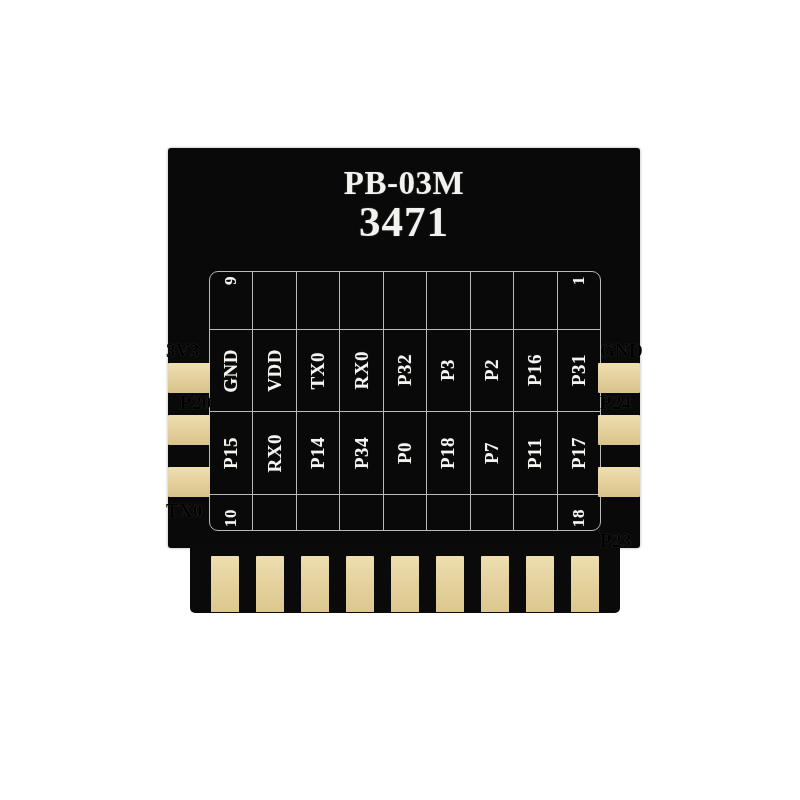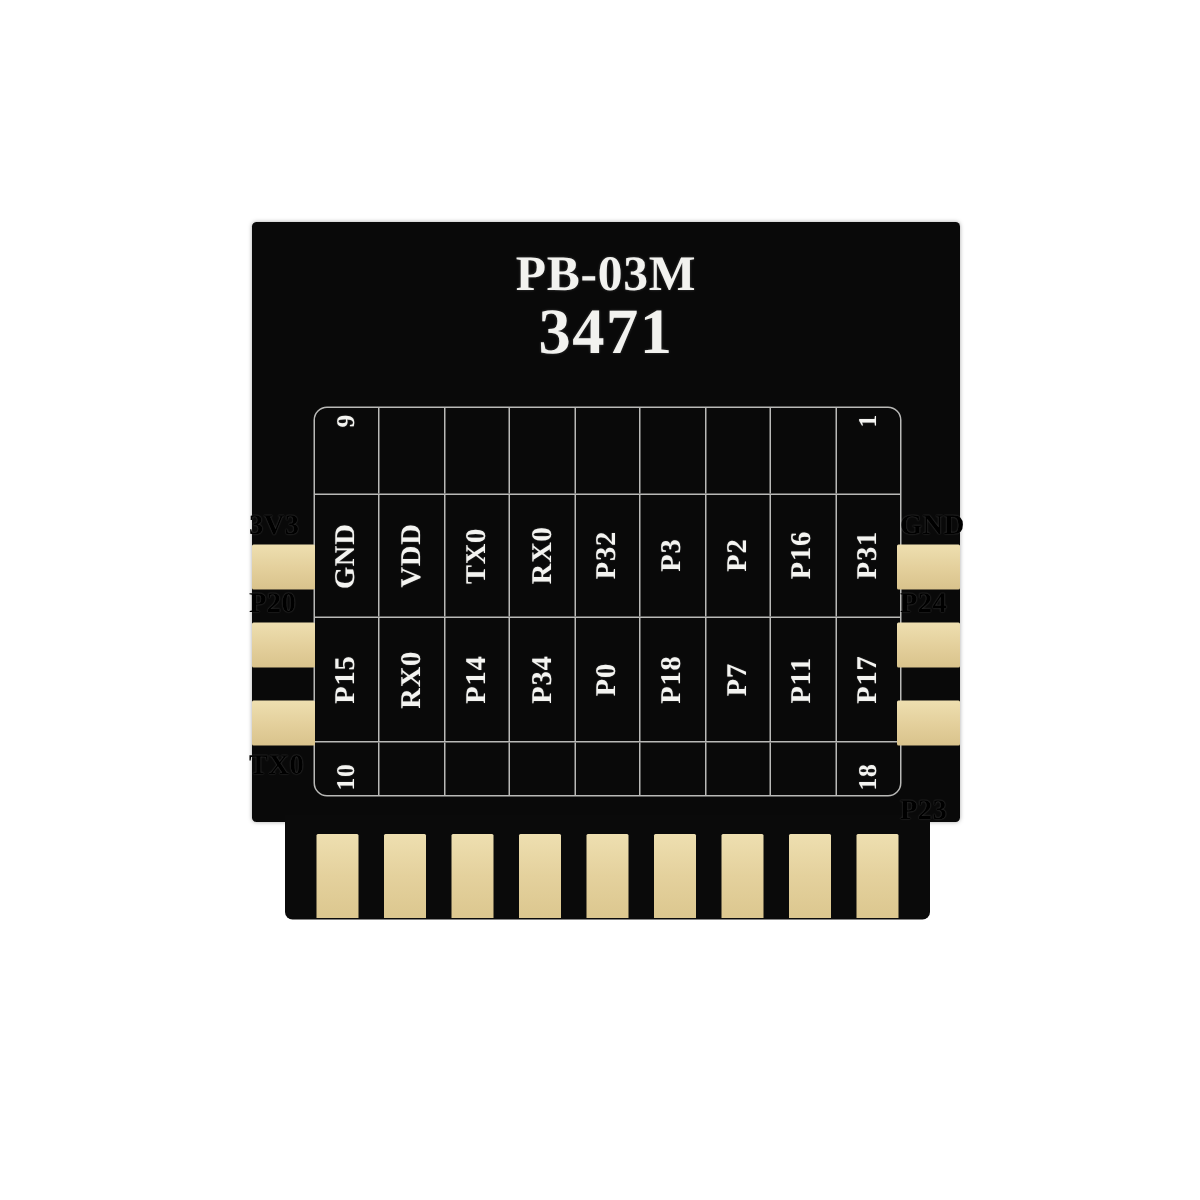--- a/index.html
+++ b/index.html
@@ -286,21 +286,21 @@
           <span class="vtext num"></span>
         </div>
       <div class="grid-cell">
           <span class="vtext num">18</span>
         </div>
     </div>
 
   </div>
 
   <div class="side-label left" style="top:340px;">3V3</div>
-  <div class="side-label left" style="top:392px;">P20</div>
+  <div class="side-label left" style="top:392px;margin-left:14px;">P20</div>
   <div class="side-label left" style="top:500px;">TX0</div>
 
   <div class="side-pad left" style="top:363px;"></div>
   <div class="side-pad left" style="top:415px;"></div>
   <div class="side-pad left" style="top:467px;"></div>
 
   <div class="side-label right" style="top:340px;">GND</div>
   <div class="side-label right" style="top:392px;text-align:right;">P24</div>
   <div class="side-label right" style="top:530px;">P23</div>
 

